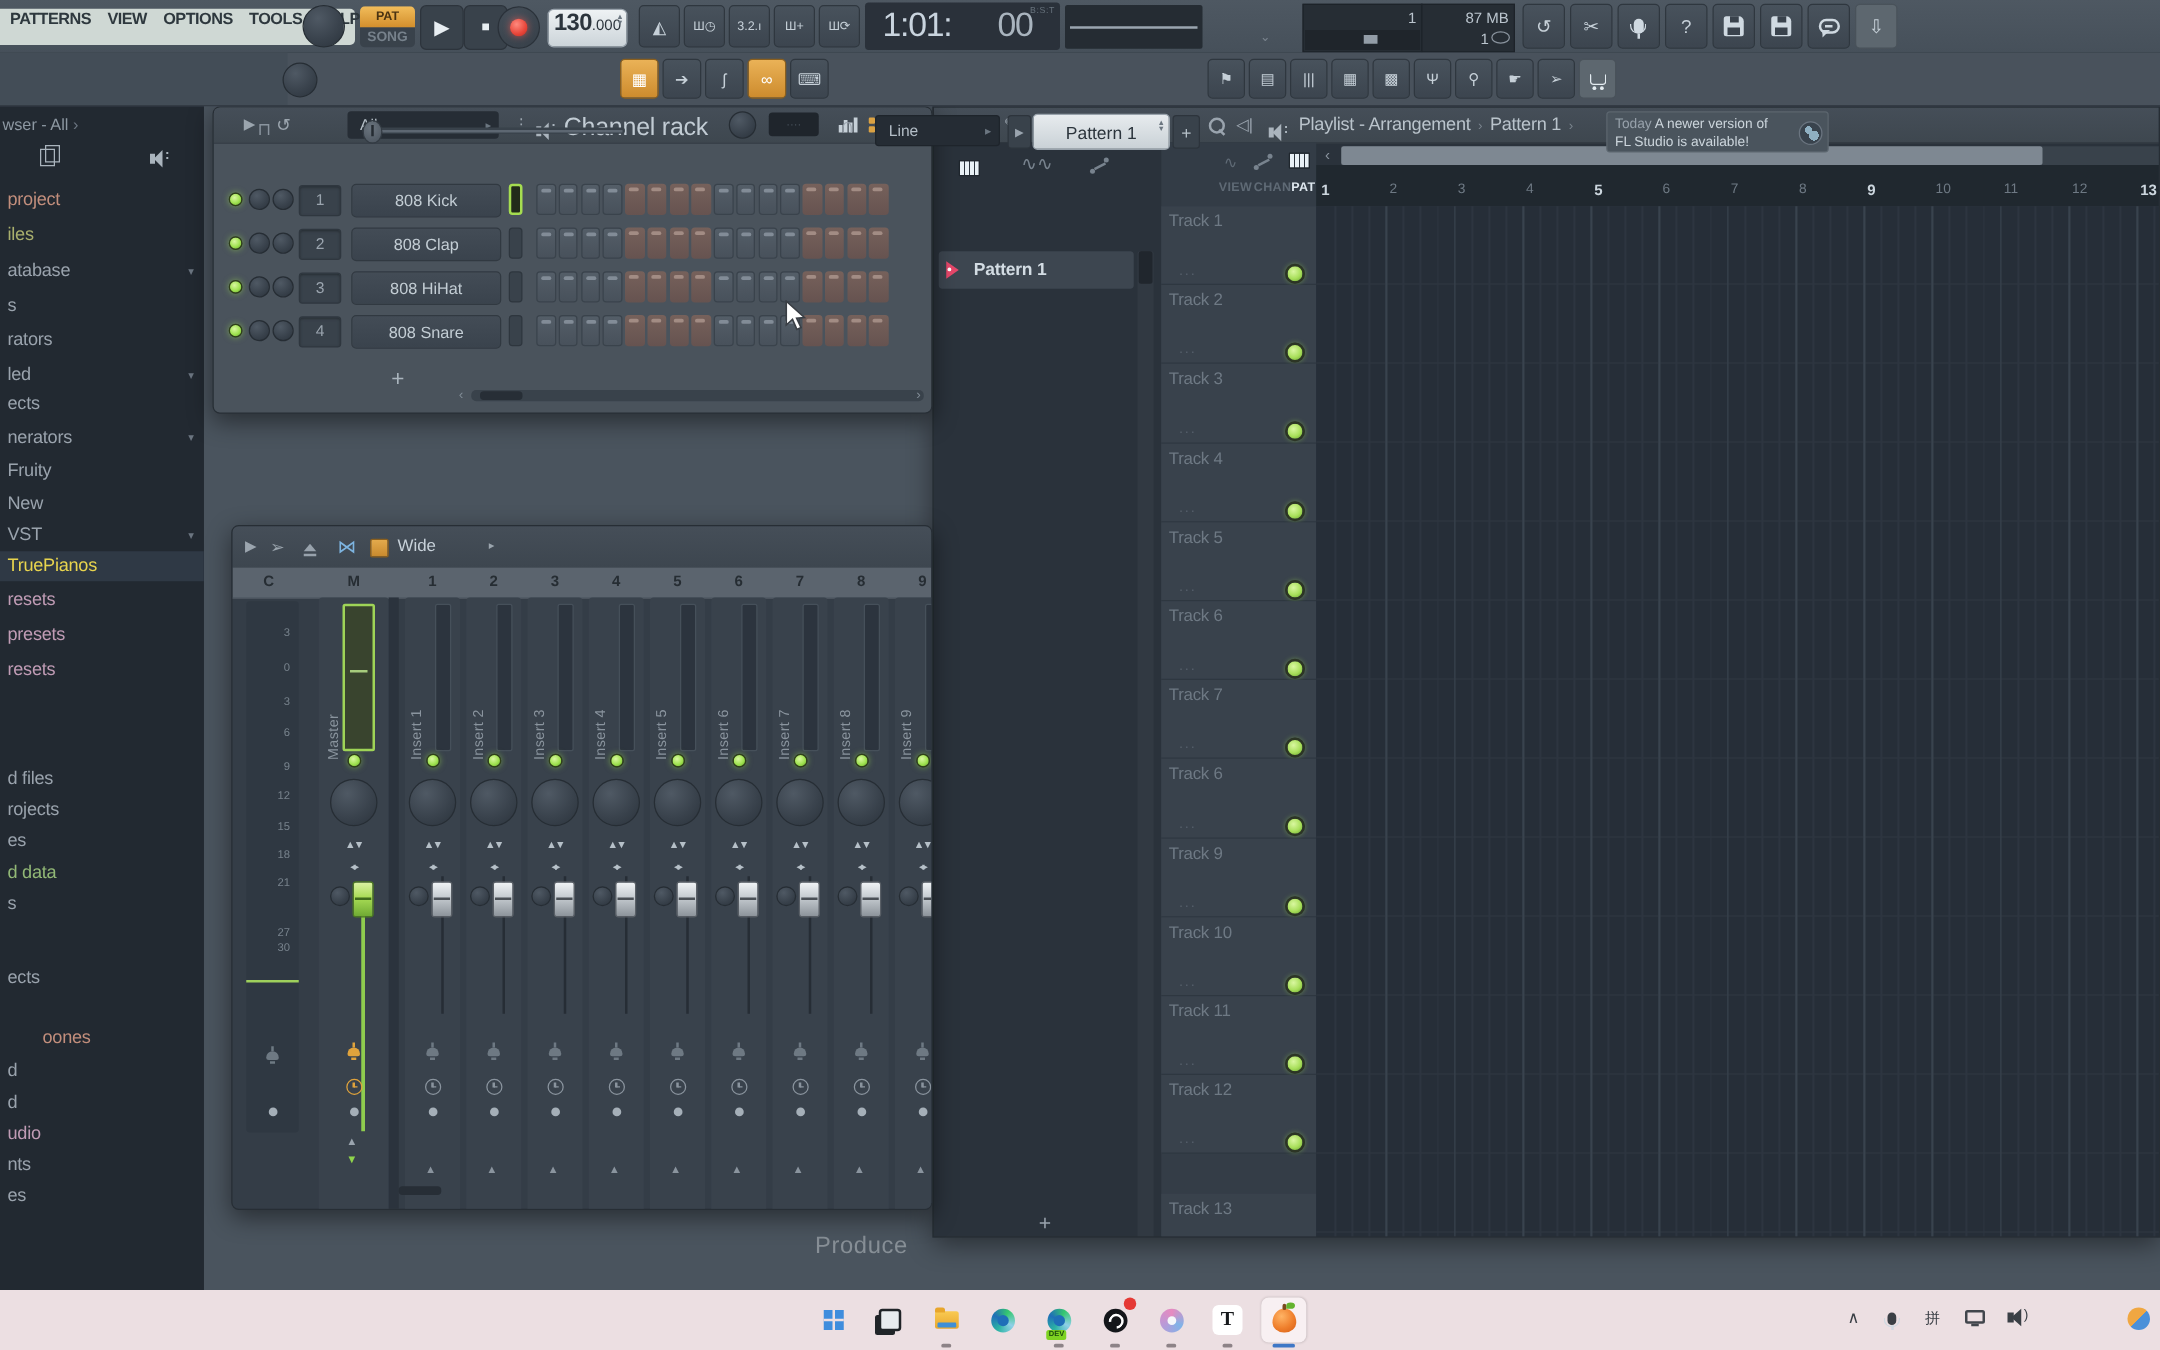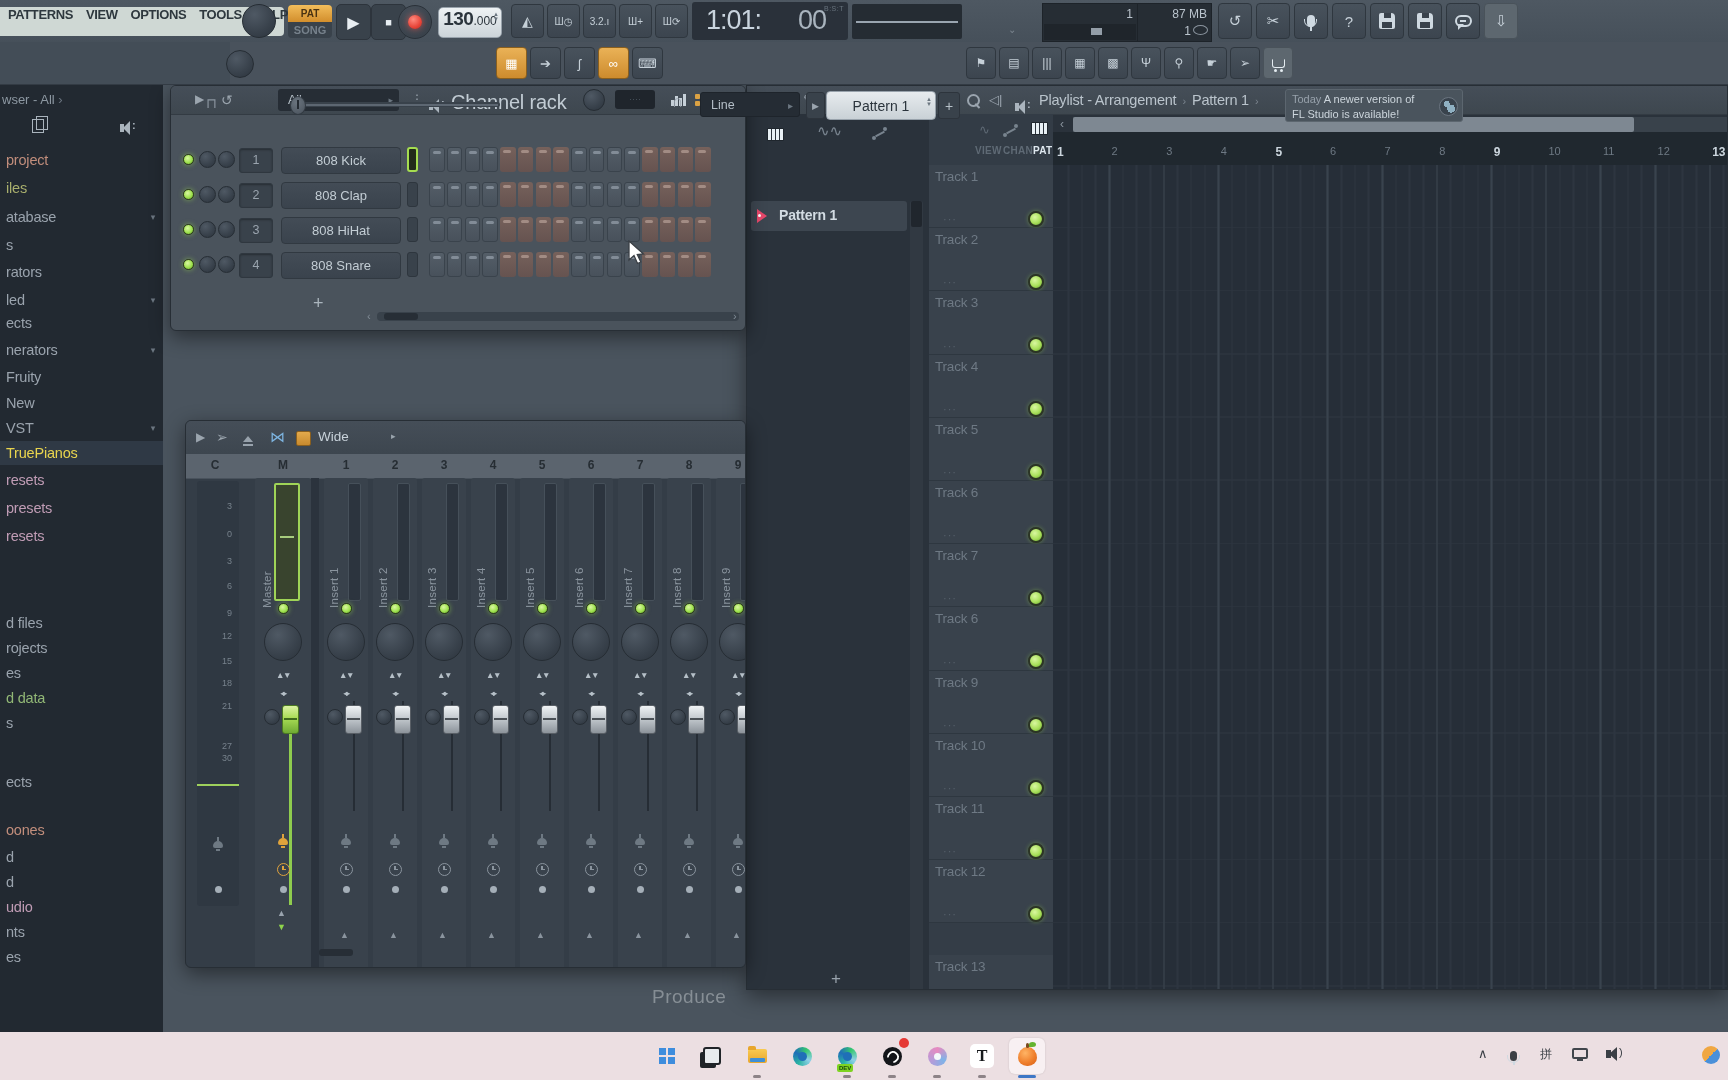--- a/index.html
+++ b/index.html
@@ -365,21 +365,21 @@
         <div class="bitem sel" style="top: 357px; color: rgb(232, 212, 78);">TruePianos</div>
         <div class="bitem" style="top: 384px; color: rgb(192, 156, 181);">resets</div>
         <div class="bitem" style="top: 412px; color: rgb(192, 156, 181);">presets</div>
         <div class="bitem" style="top: 440px; color: rgb(192, 156, 181);">resets</div>
         <div class="bitem" style="top: 527px; color: rgb(154, 163, 173);">d files</div>
         <div class="bitem" style="top: 552px; color: rgb(154, 163, 173);">rojects</div>
         <div class="bitem" style="top: 577px; color: rgb(154, 163, 173);">es</div>
         <div class="bitem" style="top: 602px; color: rgb(146, 184, 118);">d data</div>
         <div class="bitem" style="top: 627px; color: rgb(154, 163, 173);">s</div>
         <div class="bitem" style="top: 686px; color: rgb(154, 163, 173);">ects</div>
-        <div class="bitem" style="top: 734px; color: rgb(194, 142, 124);">oones</div>
+        <div class="bitem" style="top: 734px; color: rgb(194, 142, 124); margin-left: 28px;">oones</div>
         <div class="bitem" style="top: 761px; color: rgb(154, 163, 173);">d</div>
         <div class="bitem" style="top: 786px; color: rgb(154, 163, 173);">d</div>
         <div class="bitem" style="top: 811px; color: rgb(192, 156, 181);">udio</div>
         <div class="bitem" style="top: 836px; color: rgb(154, 163, 173);">nts</div>
         <div class="bitem" style="top: 861px; color: rgb(154, 163, 173);">es</div>
       </div>
   </div>
 
   <div id="rack" class="win">
     <div id="rackhead">

